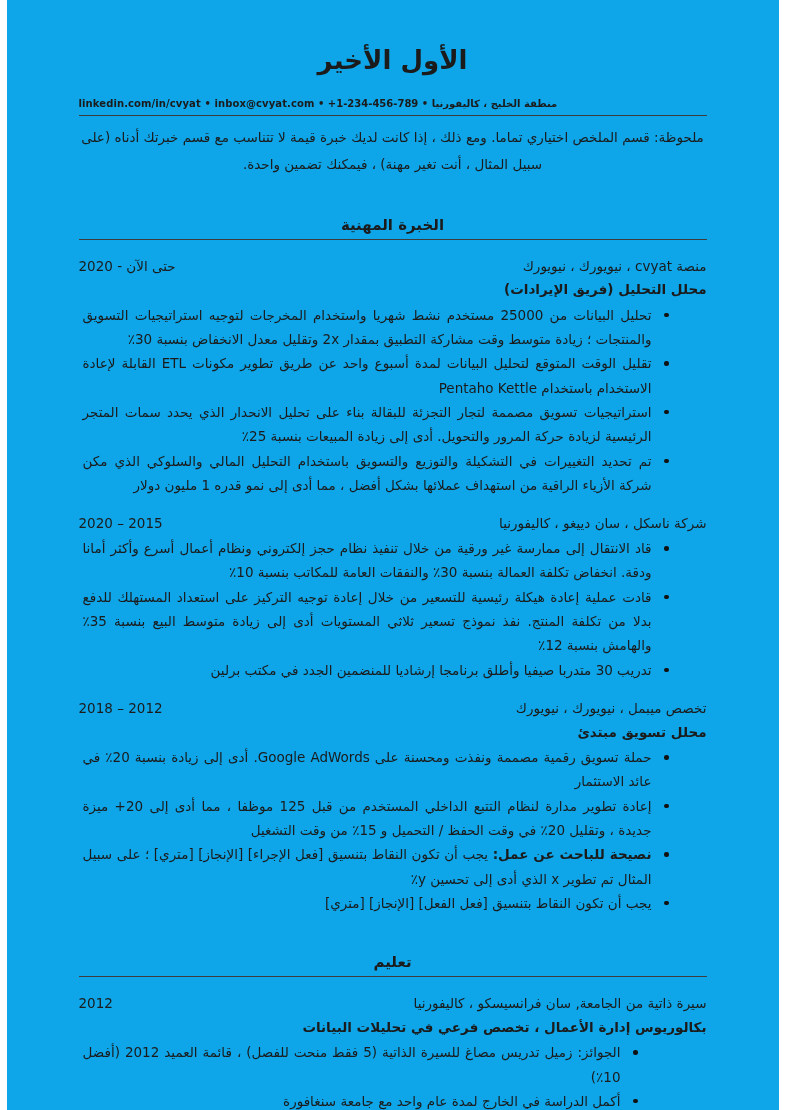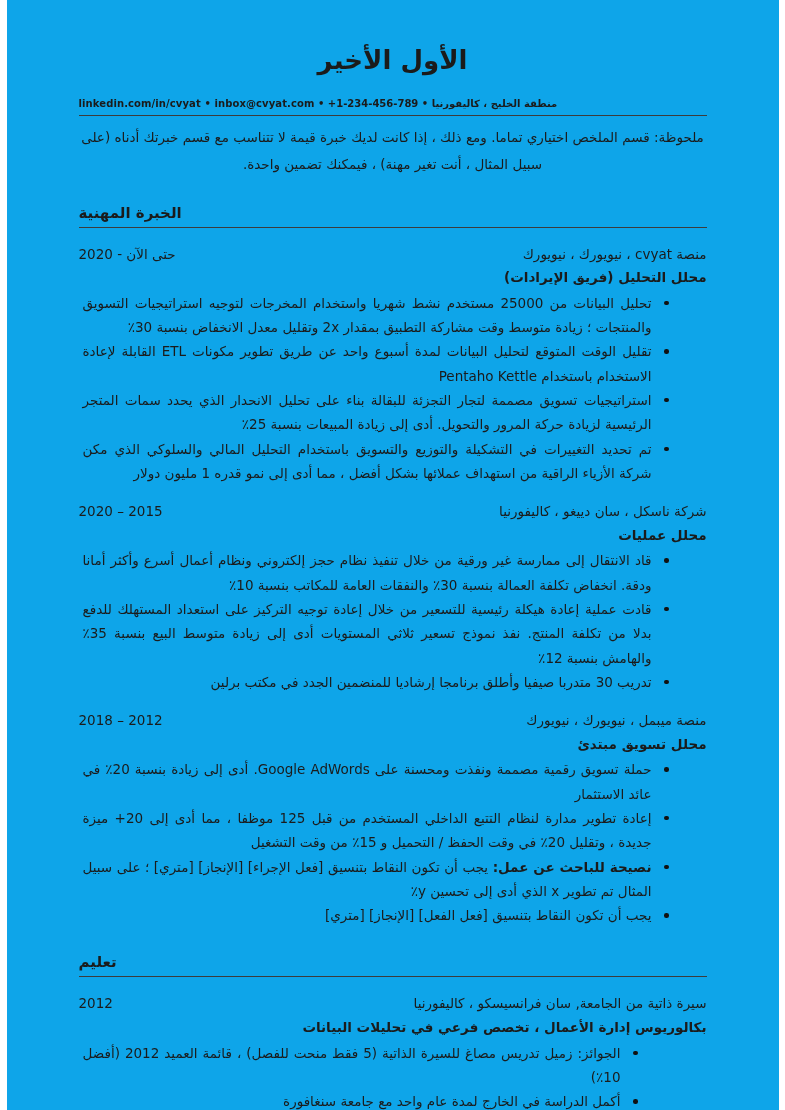--- a/index.html
+++ b/index.html
@@ -35,24 +35,24 @@
     border-top: 1.3px solid #3c3c3c;
     margin-top: 6px;
   }
   .note {
     text-align: center;
     font-size: 13.5px;
     line-height: 2.0;
     margin-top: 8px;
   }
   .section-heading {
-    text-align: left;
+    text-align: center;
     font-size: 15px;
     font-weight: 700;
-    margin-top: 26px;
+    margin-top: 38px;
   }
   .section-heading + .rule { margin-top: 5px; }
   .job { margin-top: 15px; }
   .job-head, .school-head {
     display: flex;
     justify-content: space-between;
     align-items: baseline;
     font-size: 13.5px;
     line-height: 1.7;
   }
@@ -115,31 +115,30 @@
         <li><span class="dot"></span><span class="bullet-prefix"></span><span>استراتيجيات تسويق مصممة لتجار التجزئة للبقالة بناء على تحليل الانحدار الذي يحدد سمات المتجر الرئيسية لزيادة حركة المرور والتحويل. أدى إلى زيادة المبيعات بنسبة 25٪</span></li>
         <li><span class="dot"></span><span class="bullet-prefix"></span><span>تم تحديد التغييرات في التشكيلة والتوزيع والتسويق باستخدام التحليل المالي والسلوكي الذي مكن شركة الأزياء الراقية من استهداف عملائها بشكل أفضل ، مما أدى إلى نمو قدره 1 مليون دولار</span></li>
       </ul>
     </div>
 
     <div class="job">
       <div class="job-head">
         <span>شركة ناسكل ، سان دييغو ، كاليفورنيا</span>
         <span class="dates">2015 – 2020</span>
       </div>
-      <div class="role">محلل عمليات</div>
       <ul class="bullets">
         <li><span class="dot"></span><span class="bullet-prefix"></span><span>قاد الانتقال إلى ممارسة غير ورقية من خلال تنفيذ نظام حجز إلكتروني ونظام أعمال أسرع وأكثر أمانا ودقة. انخفاض تكلفة العمالة بنسبة 30٪ والنفقات العامة للمكاتب بنسبة 10٪</span></li>
         <li><span class="dot"></span><span class="bullet-prefix"></span><span>قادت عملية إعادة هيكلة رئيسية للتسعير من خلال إعادة توجيه التركيز على استعداد المستهلك للدفع بدلا من تكلفة المنتج. نفذ نموذج تسعير ثلاثي المستويات أدى إلى زيادة متوسط البيع بنسبة 35٪ والهامش بنسبة 12٪</span></li>
         <li><span class="dot"></span><span class="bullet-prefix"></span><span>تدريب 30 متدربا صيفيا وأطلق برنامجا إرشاديا للمنضمين الجدد في مكتب برلين</span></li>
       </ul>
     </div>
 
     <div class="job">
       <div class="job-head">
-        <span>منصة ميبمل ، نيويورك ، نيويورك</span>
+        <span>تخصص ميبمل ، نيويورك ، نيويورك</span>
         <span class="dates">2012 – 2018</span>
       </div>
       <div class="role">محلل تسويق مبتدئ</div>
       <ul class="bullets">
         <li><span class="dot"></span><span class="bullet-prefix"></span><span>حملة تسويق رقمية مصممة ونفذت ومحسنة على Google AdWords. أدى إلى زيادة بنسبة 20٪ في عائد الاستثمار</span></li>
         <li><span class="dot"></span><span class="bullet-prefix"></span><span>إعادة تطوير مدارة لنظام التتبع الداخلي المستخدم من قبل 125 موظفا ، مما أدى إلى 20+ ميزة جديدة ، وتقليل 20٪ في وقت الحفظ / التحميل و 15٪ من وقت التشغيل</span></li>
         <li><span class="dot"></span><span class="bullet-prefix">نصيحة للباحث عن عمل:</span><span> يجب أن تكون النقاط بتنسيق [فعل الإجراء] [الإنجاز] [متري] ؛ على سبيل المثال تم تطوير x الذي أدى إلى تحسين y٪</span></li>
         <li><span class="dot"></span><span class="bullet-prefix"></span><span>يجب أن تكون النقاط بتنسيق [فعل الفعل] [الإنجاز] [متري]</span></li>
       </ul>
     </div>

